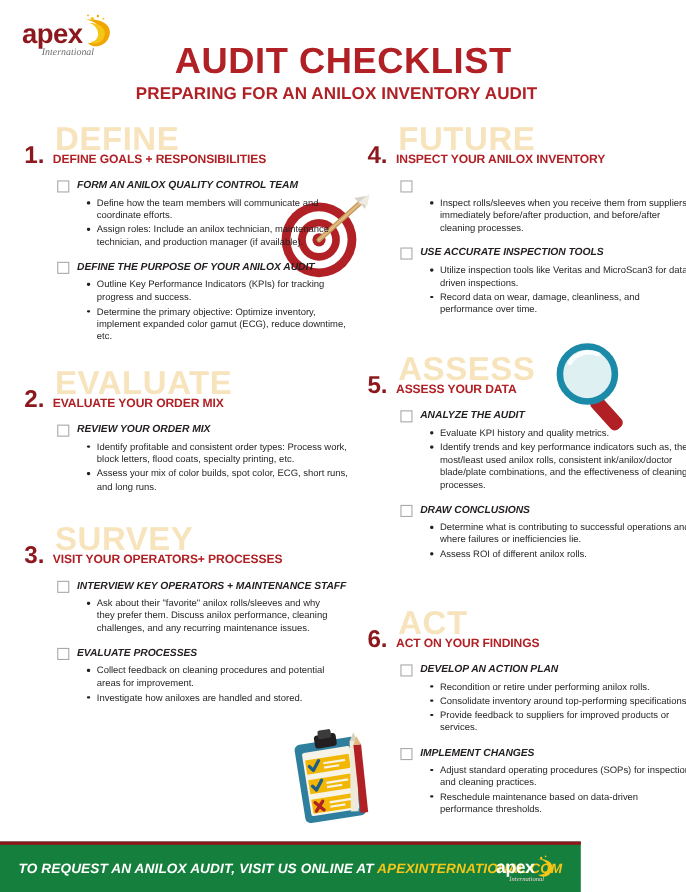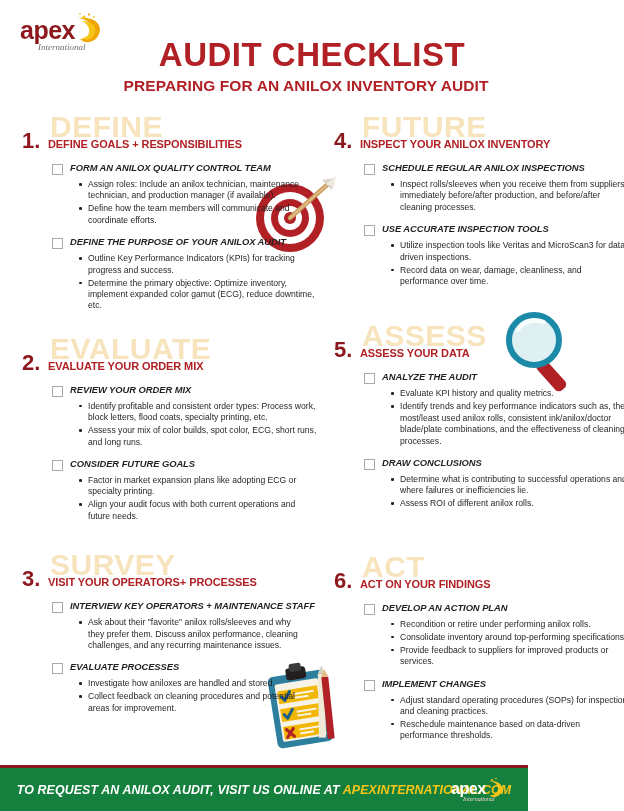--- a/index.html
+++ b/index.html
@@ -293,22 +293,22 @@
           <span class="sec-num">1.</span>
           <span class="sec-title">DEFINE GOALS + RESPONSIBILITIES</span>
         </div>
 
         <div class="item">
           <div class="item-head">
             <span class="checkbox"></span>
             <span class="item-title">FORM AN ANILOX QUALITY CONTROL TEAM</span>
           </div>
           <ul class="bullets">
+            <li>Define how the team members will communicate and coordinate efforts.</li>
             <li>Assign roles: Include an anilox technician, maintenance technician, and production manager (if available).</li>
-            <li>Define how the team members will communicate and coordinate efforts.</li>
           </ul>
         </div>
 
         <div class="item">
           <div class="item-head">
             <span class="checkbox"></span>
             <span class="item-title">DEFINE THE PURPOSE OF YOUR ANILOX AUDIT</span>
           </div>
           <ul class="bullets">
             <li>Outline Key Performance Indicators (KPIs) for tracking progress and success.</li>
@@ -328,30 +328,20 @@
           <div class="item-head">
             <span class="checkbox"></span>
             <span class="item-title">REVIEW YOUR ORDER MIX</span>
           </div>
           <ul class="bullets">
             <li>Identify profitable and consistent order types: Process work, block letters, flood coats, specialty printing, etc.</li>
             <li>Assess your mix of color builds, spot color, ECG, short runs, and long runs.</li>
           </ul>
         </div>
 
-        <div class="item">
-          <div class="item-head">
-            <span class="checkbox"></span>
-            <span class="item-title">CONSIDER FUTURE GOALS</span>
-          </div>
-          <ul class="bullets">
-            <li>Factor in market expansion plans like adopting ECG or specialty printing.</li>
-            <li>Align your audit focus with both current operations and future needs.</li>
-          </ul>
-        </div>
       </div>
 
       <div class="section" style="margin-top:28px;">
         <div class="ghost">SURVEY</div>
         <div class="sec-head">
           <span class="sec-num">3.</span>
           <span class="sec-title">VISIT YOUR OPERATORS+ PROCESSES</span>
         </div>
 
         <div class="item">
@@ -363,41 +353,40 @@
             <li style="max-width:212px;">Ask about their "favorite" anilox rolls/sleeves and why they prefer them. Discuss anilox performance, cleaning challenges, and any recurring maintenance issues.</li>
           </ul>
         </div>
 
         <div class="item">
           <div class="item-head">
             <span class="checkbox"></span>
             <span class="item-title">EVALUATE PROCESSES</span>
           </div>
           <ul class="bullets">
+            <li style="max-width:212px;">Collect feedback on cleaning procedures and potential areas for improvement.</li>
             <li style="max-width:212px;">Investigate how aniloxes are handled and stored.</li>
-            <li style="max-width:212px;">Collect feedback on cleaning procedures and potential areas for improvement.</li>
           </ul>
         </div>
       </div>
 
     </div>
 
     <div class="col col-right">
 
       <div class="section">
         <div class="ghost">FUTURE</div>
         <div class="sec-head">
           <span class="sec-num">4.</span>
           <span class="sec-title">INSPECT YOUR ANILOX INVENTORY</span>
         </div>
 
         <div class="item">
           <div class="item-head">
             <span class="checkbox"></span>
-            <span class="item-title">SCHEDULE REGULAR ANILOX INSPECTIONS</span>
           </div>
           <ul class="bullets">
             <li>Inspect rolls/sleeves when you receive them from suppliers, immediately before/after production, and before/after cleaning processes.</li>
           </ul>
         </div>
 
         <div class="item">
           <div class="item-head">
             <span class="checkbox"></span>
             <span class="item-title">USE ACCURATE INSPECTION TOOLS</span>

